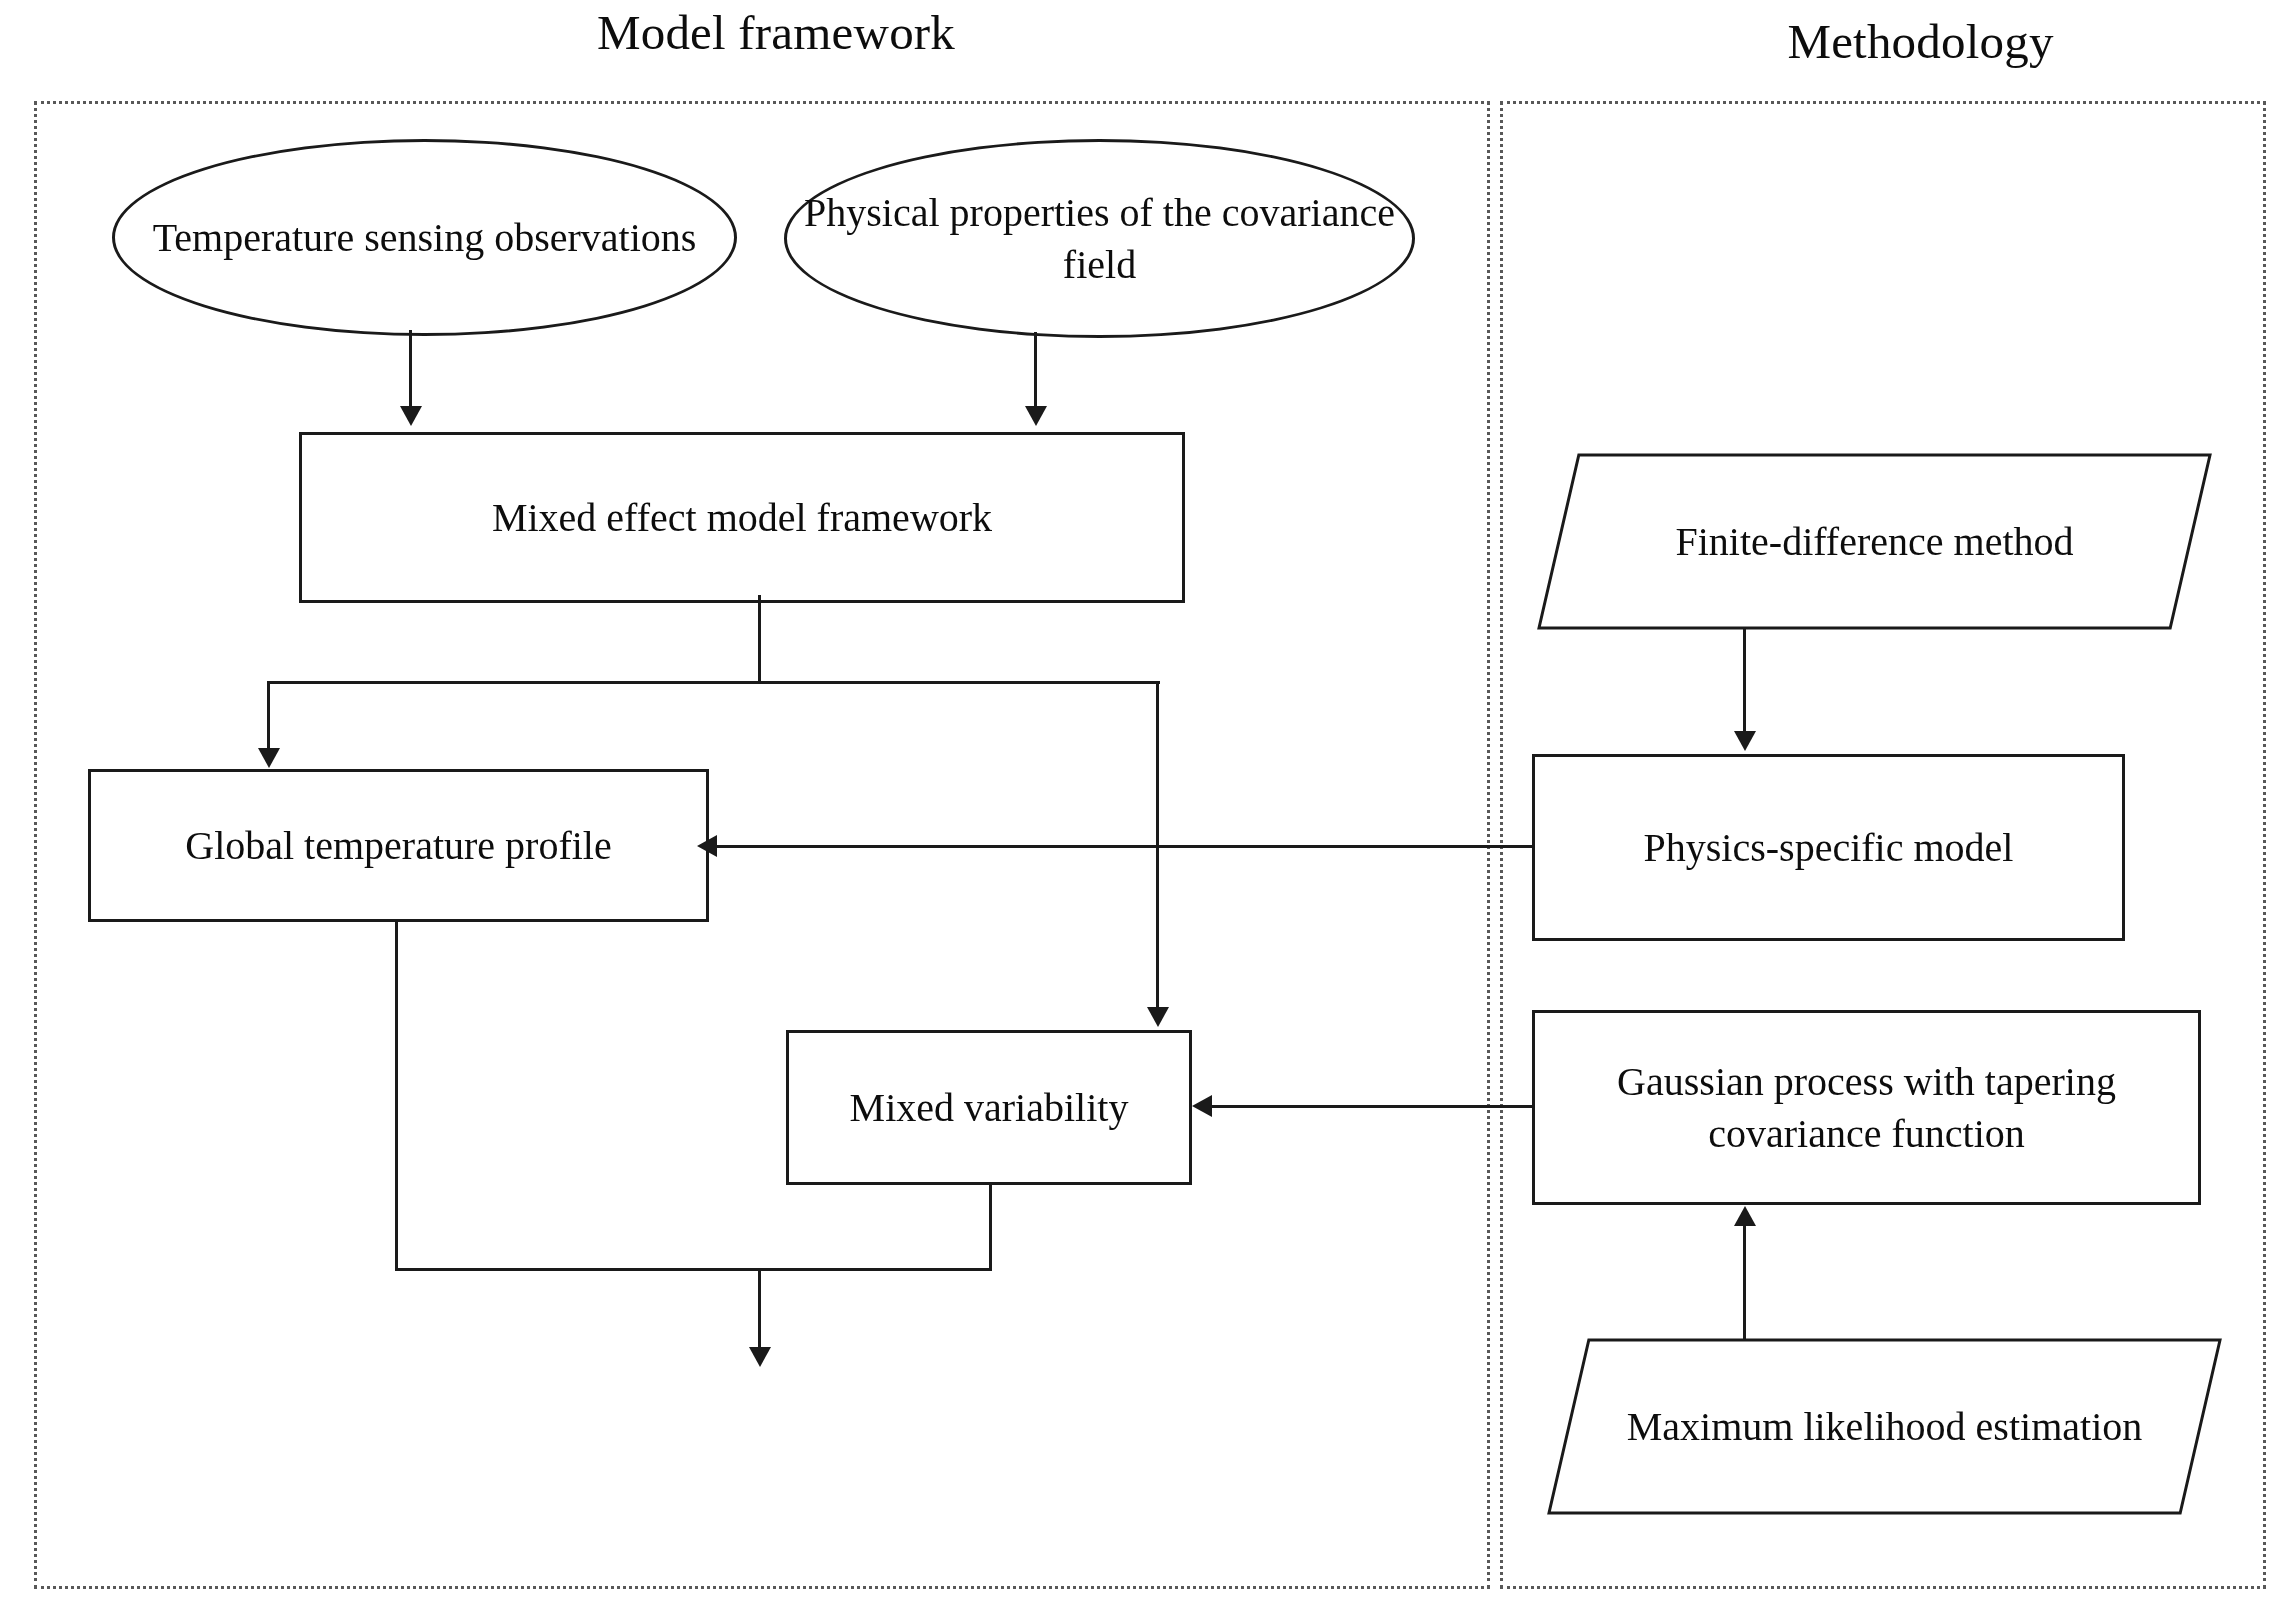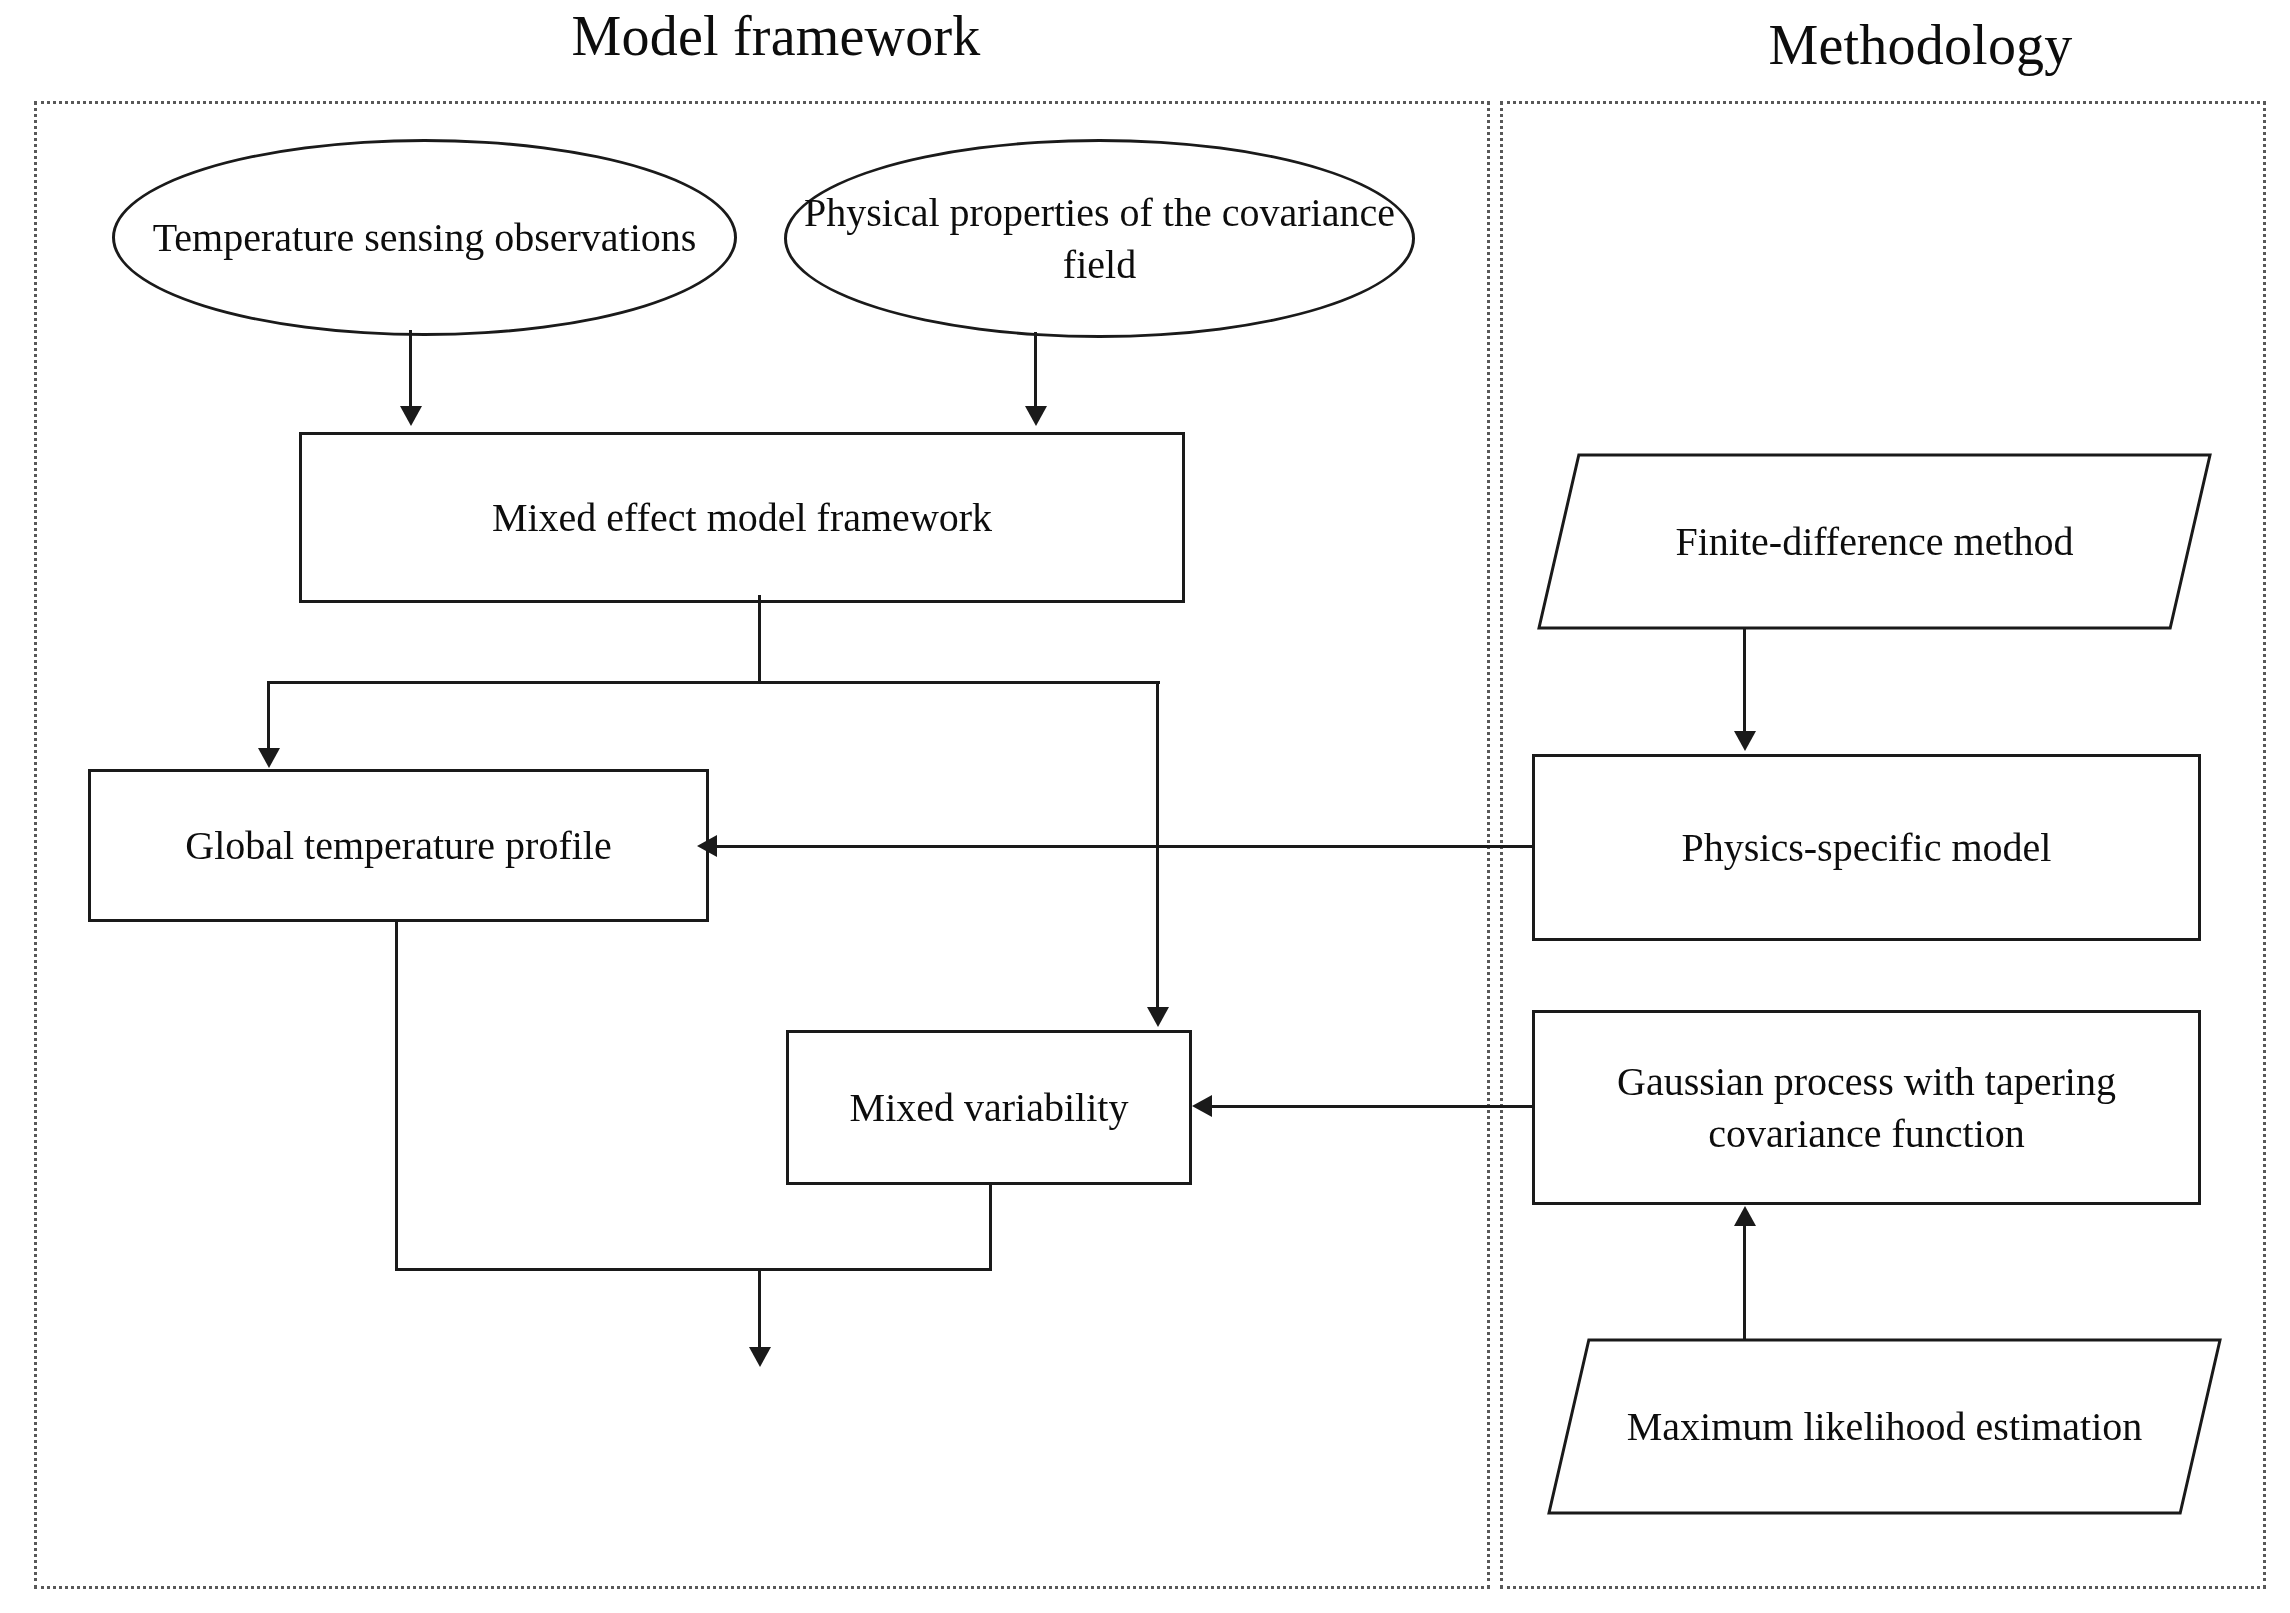--- a/index.html
+++ b/index.html
@@ -16,21 +16,21 @@
     position: relative;
     width: 2290px;
     height: 1614px;
     background: #ffffff;
     overflow: hidden;
   }
 
   
   .panel-title {
     position: absolute;
-    font-size: 56px;
+    font-size: 49px;
     line-height: 1;
     color: #0d0d0d;
     text-align: center;
     white-space: nowrap;
     letter-spacing: 0.2px;
   }
   #title-model  { left: 348px;  top: 8px;  width: 856px; }
   #title-method { left: 1592px; top: 8px;  width: 657px; margin-top: 9px; }
 
   
@@ -118,21 +118,21 @@
 
   
   #node-temp-sensing   { left: 112px;   top: 139px;  width: 625px; height: 197px; }
   #node-phys-props     { left: 784px;  top: 139px;  width: 631px; height: 199px; }
   #node-mixed-effect   { left: 299px;  top: 426px;  width: 886px; height: 171px; margin-top: 6px; }
   #node-global-temp    { left: 88px;   top: 769px;  width: 621px; height: 153px; }
   #node-local-var      { left: 786px;  top: 1030px; width: 406px; height: 155px; }
   #node-spatiotemporal { left: 257px;  top: 1371px; width: 1008px; height: 161px; }
 
   #node-finite-diff    { left: 1537px; top: 453px;  width: 675px; height: 177px; }
-  #node-physics-model  { left: 1532px; top: 754px;  width: 669px; height: 187px; }
+  #node-physics-model  { left: 1532px; top: 754px;  width: 593px; height: 187px; }
   #node-gaussian       { left: 1532px; top: 1010px; width: 669px; height: 195px; }
   #node-mle            { left: 1547px; top: 1338px; width: 675px; height: 177px; }
 </style>
 </head>
 <body>
 
 <div id="canvas">
 
   <div class="panel-title" id="title-model">Model framework</div>
   <div class="panel-title" id="title-method">Methodology</div>

